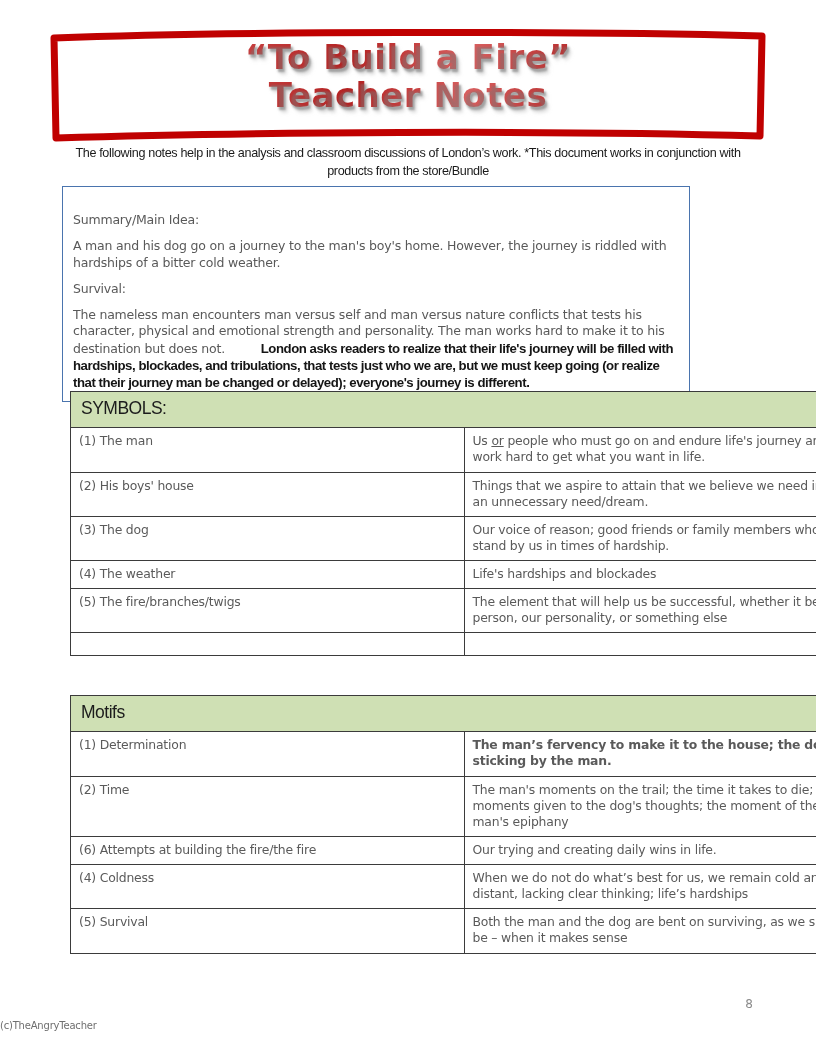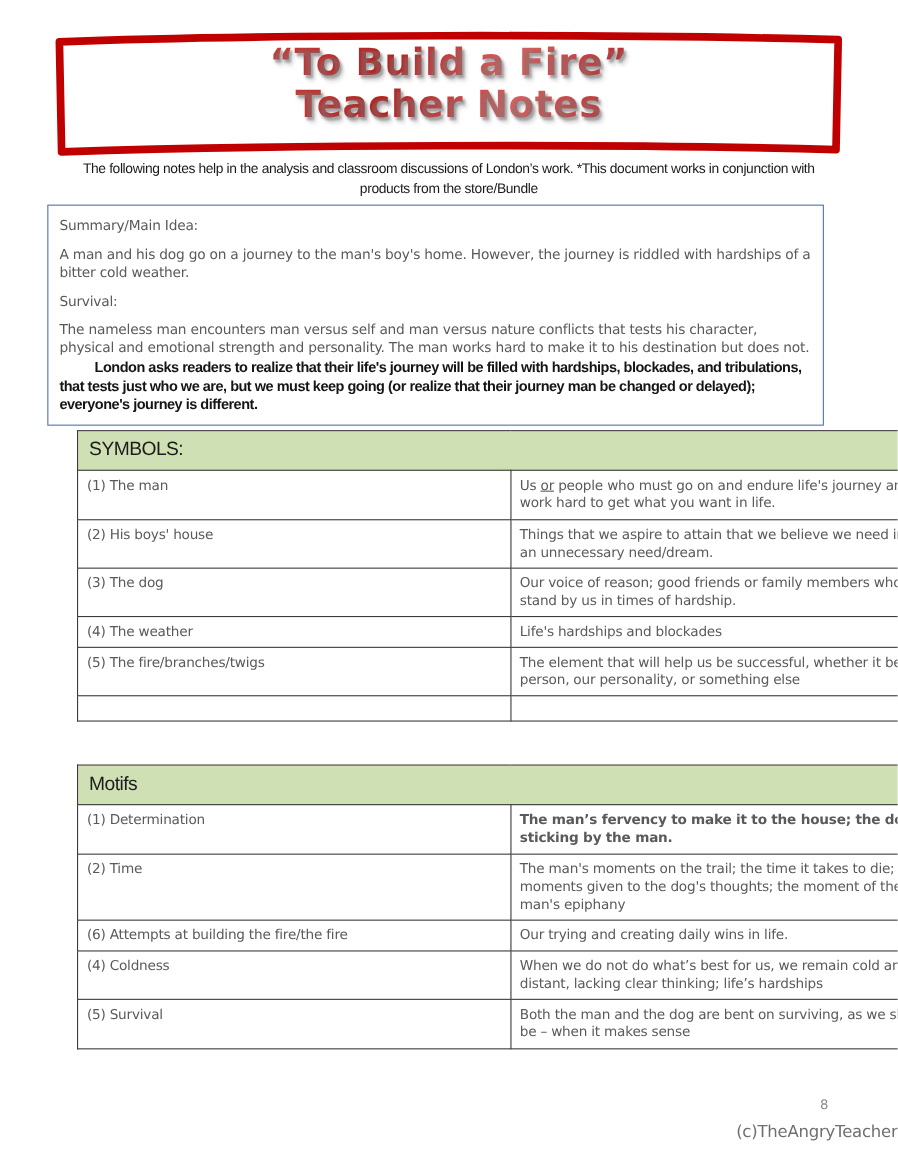--- a/index.html
+++ b/index.html
@@ -84,27 +84,27 @@
     font-family: "Liberation Sans", sans-serif;
     font-size: 12.6px;
     line-height: 1.42;
     color: #1a1a1a;
     letter-spacing: -0.35px;
   }
 
   
   .summary-box {
     position: absolute;
-    left: 43px;
+    left: 62px;
     top: 186px;
-    width: 706px;
+    width: 628px;
     box-sizing: border-box;
     border: 1.2px solid #4a74ae;
     background: #ffffff;
-    padding: 10px 10px 8px 10px;
+    padding: 25px 10px 8px 10px;
   }
   .summary-box p {
     margin: 0 0 10px 0;
     font-family: "DejaVu Sans", sans-serif;
     font-size: 12.5px;
     line-height: 1.30;
     color: #595959;
     letter-spacing: -0.2px;
   }
   .summary-box p:last-child { margin-bottom: 2px; }
@@ -181,23 +181,23 @@
     top: 997px;
     font-family: "DejaVu Sans", sans-serif;
     font-size: 12px;
     color: #8a8a8a;
   }
   .footer {
     position: absolute;
     left: 0;
     right: 0;
     top: 1020px;
-    text-align: right;
-    font-family: "DejaVu Sans", sans-serif;
-    font-size: 15px;
+    text-align: left;
+    font-family: "DejaVu Sans", sans-serif;
+    font-size: 10px;
     color: #6f6f6f;
     letter-spacing: -0.2px;
   }
 </style>
 </head>
 <body>
 
 <div class="page">
 
   <div class="title-banner">

